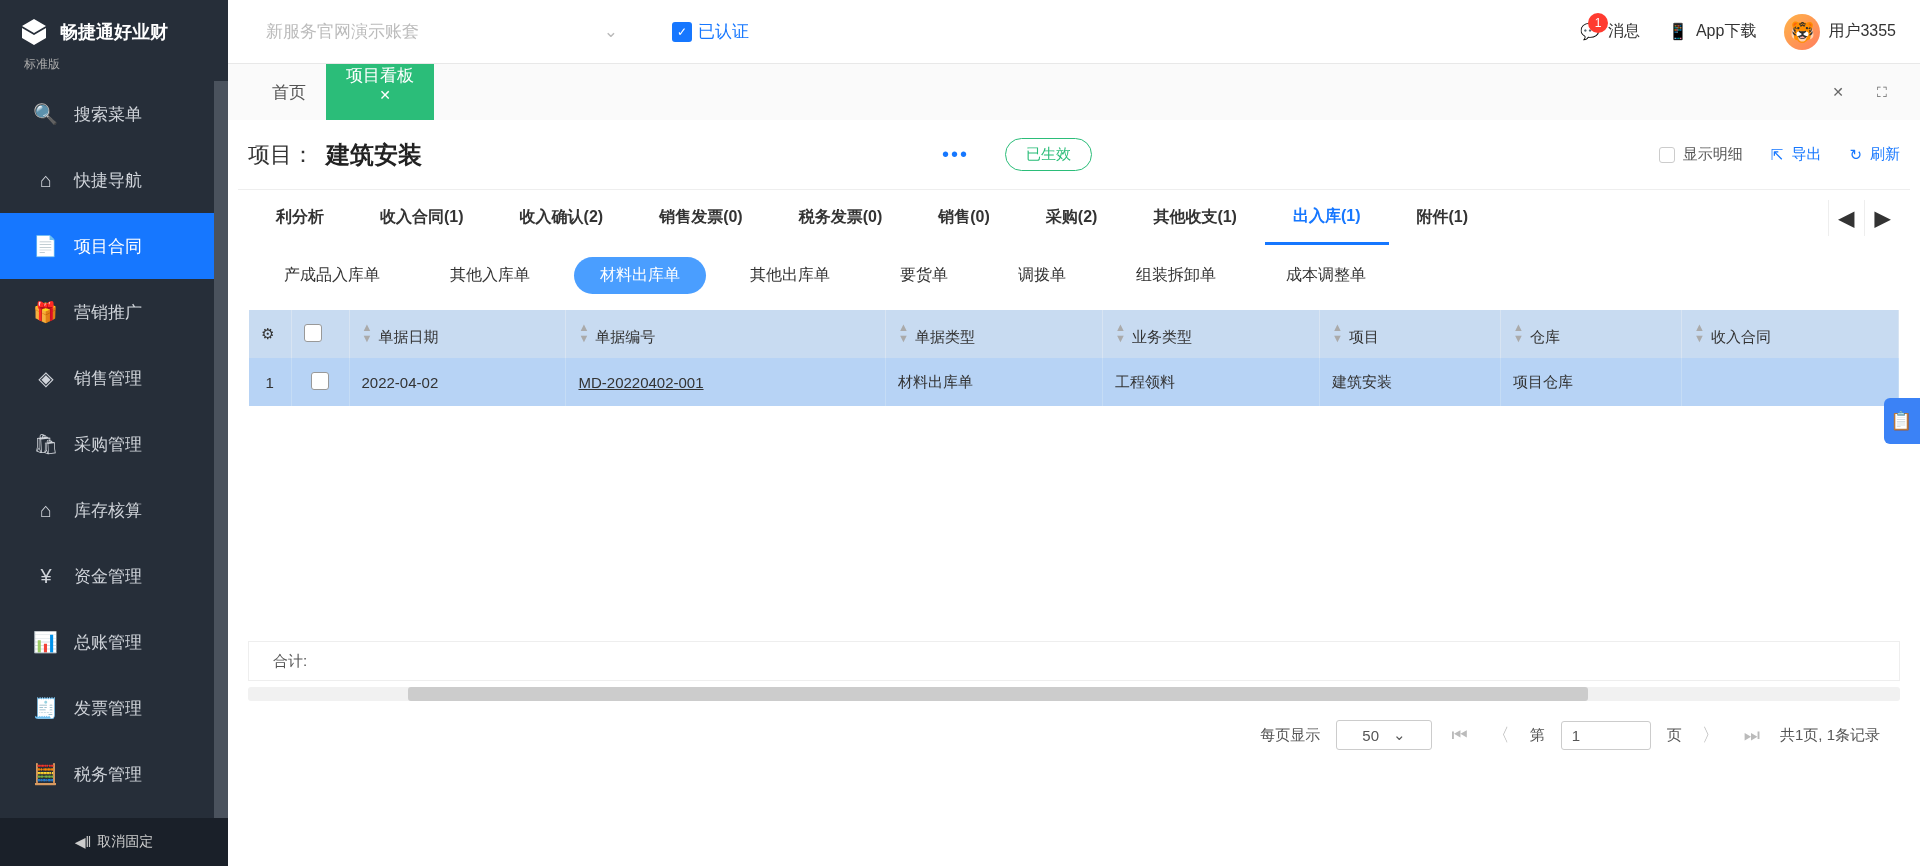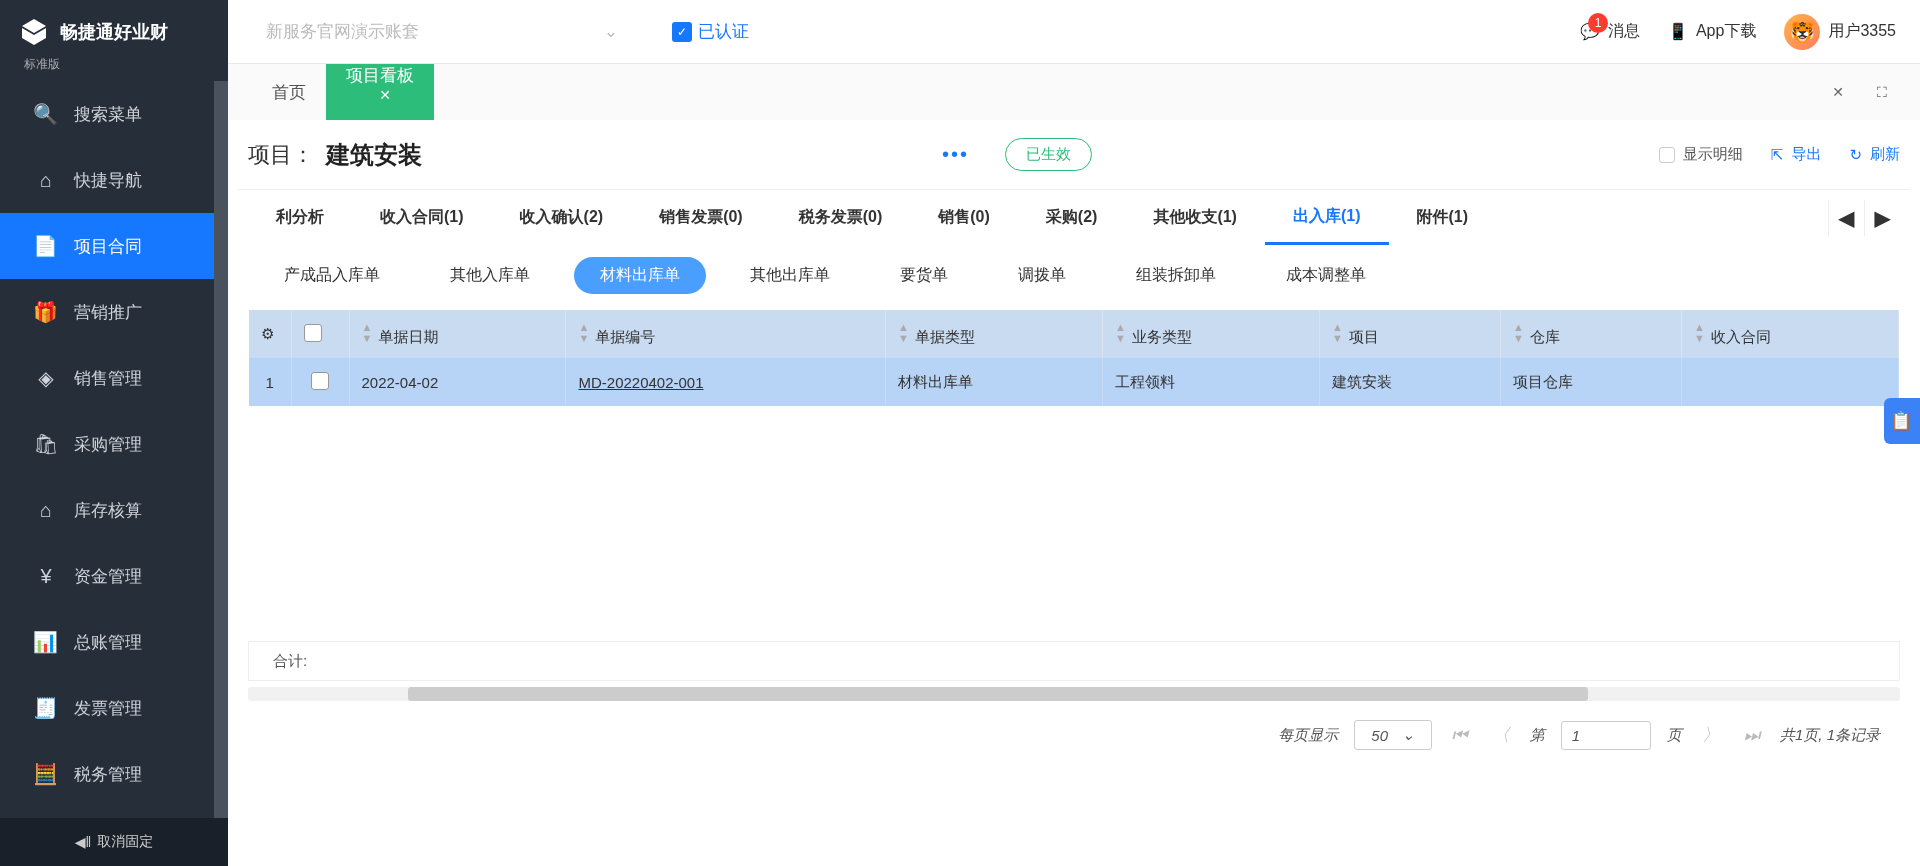--- a/index.html
+++ b/index.html
@@ -56,22 +56,22 @@
     .tbl td{background:#b7d3f5;height:48px;padding:0 12px;color:#333;font-size:15px;border-right:1px solid #c5dcf5;}
     .gear{width:42px;text-align:center;color:#777;}
     .chk-cell{width:58px;text-align:center;}
     .chk-box{width:18px;height:18px;border:1px solid #999;background:#fff;border-radius:3px;display:inline-block;}
     .sort{color:#aaa;margin-right:6px;font-size:11px;display:inline-block;line-height:1;}
     .link{color:#333;text-decoration:underline;}
     .tbl-empty{height:230px;background:#fff;}
     .sum-row{height:40px;background:#fff;border:1px solid #eee;display:flex;align-items:center;padding-left:24px;font-size:15px;color:#555;margin:0 20px 2px;}
     .hscroll{height:14px;background:#f1f1f1;margin:4px 20px 8px;position:relative;border-radius:3px;}
     .hscroll-thumb{position:absolute;left:160px;top:0;bottom:0;width:1180px;background:#ccc;border-radius:3px;}
-    .pager{height:52px;display:flex;align-items:center;justify-content:flex-end;gap:16px;padding-right:40px;font-size:15px;color:#555;font-style:italic;}
-    .pg-sel{border:1px solid #ccc;padding:5px 16px;display:flex;align-items:center;gap:14px;border-radius:3px;}
+    .pager{height:52px;display:flex;align-items:center;justify-content:flex-end;gap:16px;padding-right:40px;font-size:15px;color:#555;}
+    .pg-sel{border:1px solid #ccc;padding:5px 25px;display:flex;align-items:center;gap:14px;border-radius:3px;}
     .pg-btn{color:#bbb;cursor:pointer;padding:0 4px;font-size:18px;}
     .pg-inp{border:1px solid #ccc;width:90px;padding:5px 10px;border-radius:3px;}
     .fab{position:fixed;right:0;top:398px;width:36px;height:46px;background:#3b82f6;border-radius:6px 0 0 6px;display:flex;align-items:center;justify-content:center;color:#fff;font-size:18px;}
     .blue{color:#1677ff;}
   </style>
 </head>
 <body>
 
 <div class="app">
   <div class="sidebar">

